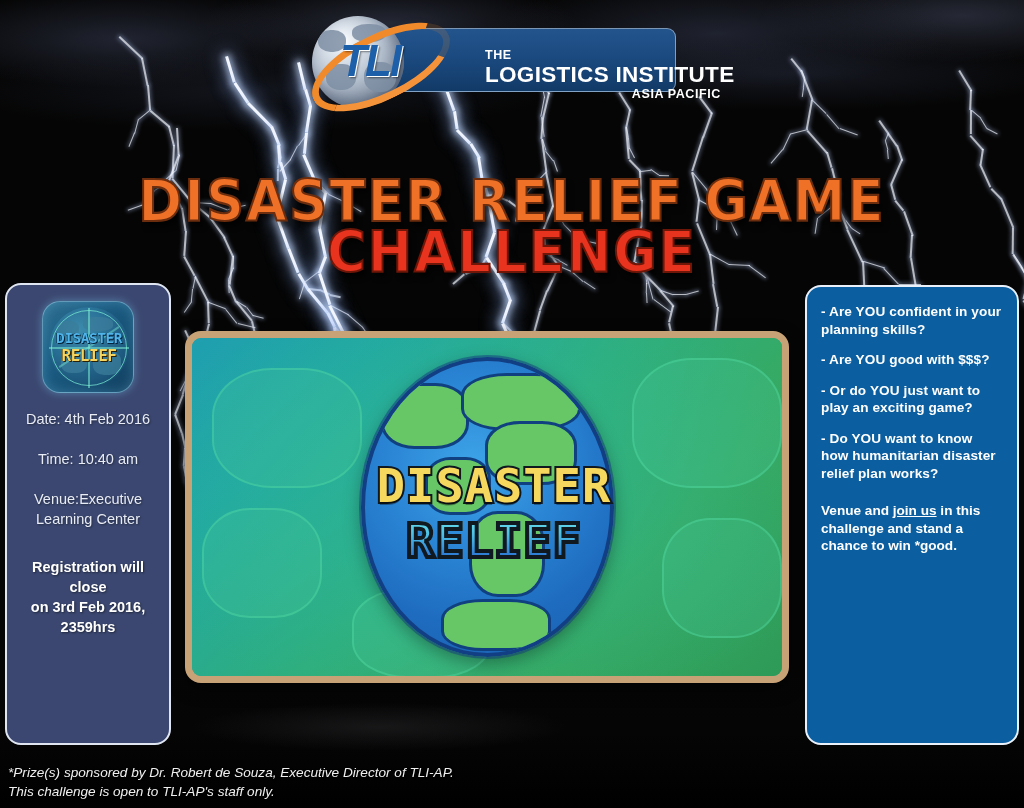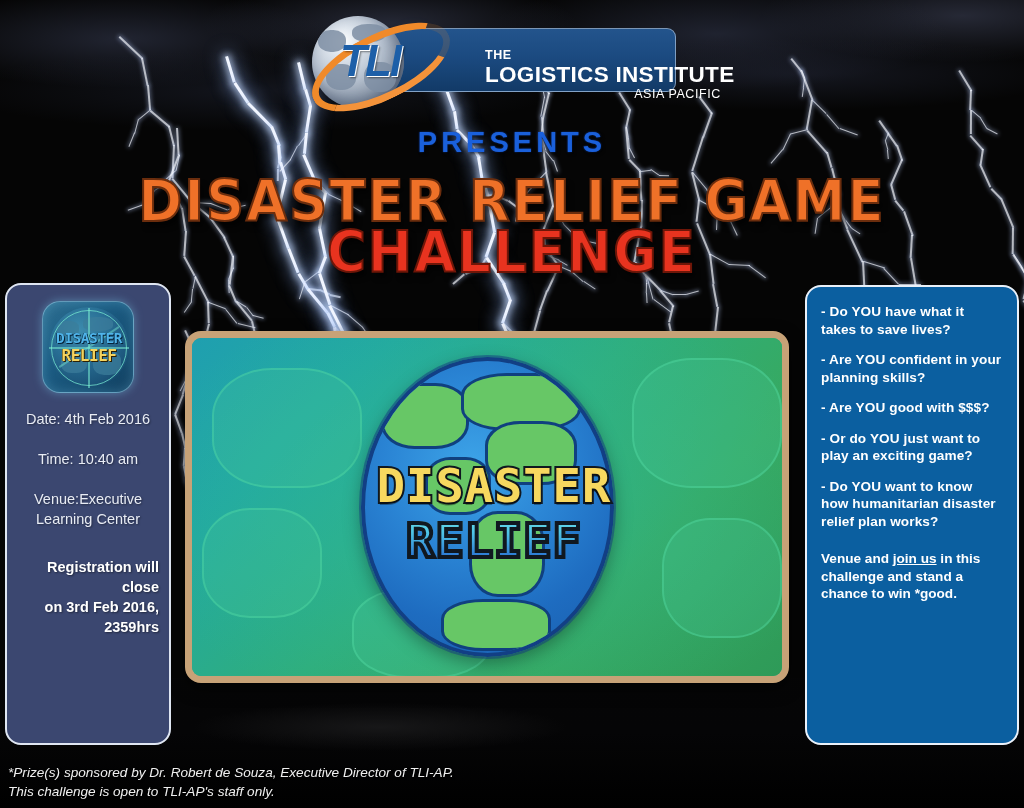--- a/index.html
+++ b/index.html
@@ -95,21 +95,21 @@
   .logo-tli {
     position:absolute; left:28px; top:20px;
     font-size:44px; font-weight:bold; font-style:italic;
     color:#1d5fa8; letter-spacing:-2px;
     font-family:"Liberation Sans", sans-serif;
     text-shadow:1px 1px 0 #fff, 2px 2px 2px rgba(0,0,0,.45);
   }
   .logo-text { position:absolute; left:120px; top:20px; width:240px; color:#ffffff; text-align:left; }
   .lt1 { font-size:12.5px; font-weight:bold; letter-spacing:.5px; line-height:13px; }
   .lt2 { font-size:22.5px; font-weight:bold; letter-spacing:.3px; line-height:25px; white-space:nowrap; }
-  .lt3 { font-size:12.5px; font-weight:normal; letter-spacing:.6px; text-align:right; padding-right:4px; line-height:14px; }
+  .lt3 { font-size:12.5px; font-weight:bold; letter-spacing:.6px; text-align:right; padding-right:4px; line-height:14px; }
 
   
   .presents {
     position:absolute; left:0; top:126px; width:1024px; text-align:center;
     font-size:29px; font-weight:bold; letter-spacing:4px;
     color:#1a60db;
     text-shadow:2px 2px 3px rgba(0,0,0,.55), 0 0 2px rgba(20,70,180,.9);
     font-family:"Liberation Sans", sans-serif;
   }
   .title-1, .title-2 {
@@ -166,21 +166,21 @@
     font-family:"DejaVu Sans Mono", monospace; font-weight:bold; font-size:16px;
     color:#f4d35e; letter-spacing:-.5px;
     text-shadow:1px 1px 0 #2d2105, -0.5px -0.5px 0 #2d2105;
   }
   .lp-line {
     color:#e8ecf4; font-size:14.5px; line-height:20px; margin-bottom:20px;
     text-shadow:1px 1px 2px rgba(0,0,0,.4);
   }
   .lp-note {
     color:#ffffff; font-size:14.5px; font-weight:bold; line-height:20px;
-    margin-top:28px; text-shadow:1px 1px 2px rgba(0,0,0,.45);text-align:right;
+    margin-top:28px; text-shadow:1px 1px 2px rgba(0,0,0,.45);
   }
 
   
   .game-frame {
     position:absolute; left:185px; top:331px; width:604px; height:352px;
     border:7px solid #c7a277;
     border-radius:16px;
     overflow:hidden;
     box-shadow:0 6px 16px rgba(0,0,0,.55);
     background:#2aa08a;
@@ -601,21 +601,20 @@
     <div class="logo-globe">
       <div class="g-land" style="left:6px;  top:14px; width:28px; height:22px;"></div>
       <div class="g-land" style="left:40px; top:8px;  width:34px; height:18px;"></div>
       <div class="g-land" style="left:14px; top:48px; width:30px; height:26px;"></div>
       <div class="g-land" style="left:52px; top:46px; width:32px; height:30px;"></div>
     </div>
     <div class="logo-ring"></div>
     <div class="logo-tli">TLI</div>
   </div>
 
-  <div class="presents">PRESENTS</div>
   <div class="title-1">DISASTER RELIEF GAME</div>
   <div class="title-2">CHALLENGE</div>
 
   <div class="left-panel">
     <div class="app-icon">
       <div class="ai-globe">
         <div class="ai-land" style="left:8px;  top:14px; width:22px; height:16px;"></div>
         <div class="ai-land" style="left:34px; top:10px; width:30px; height:14px;"></div>
         <div class="ai-land" style="left:12px; top:46px; width:26px; height:20px;"></div>
         <div class="ai-land" style="left:44px; top:44px; width:28px; height:24px;"></div>
@@ -655,21 +654,20 @@
       <div class="cont" style="left:60px;  top:96px;  width:66px;  height:58px;"></div>
       <div class="cont" style="left:104px; top:150px; width:76px;  height:86px;"></div>
       <div class="cont" style="left:76px;  top:238px; width:110px; height:52px;"></div>
     </div>
     <div class="game-t1">DISASTER</div>
     <div class="game-t2"><span class="inner">RELIEF</span></div>
   </div>
 
   <div class="right-panel">
     <div id="questions">
-        <div class="rp-q">- Do YOU have what it takes to save lives?</div>
         <div class="rp-q">- Are YOU confident in your planning skills?</div>
         <div class="rp-q">- Are YOU good with $$$?</div>
         <div class="rp-q">- Or do YOU just want to play an exciting game?</div>
         <div class="rp-q">- Do YOU want to know how humanitarian disaster relief plan works?</div>
       </div>
     <div class="rp-cta">
       <span>Venue and </span><u>join us</u><span> in this challenge and stand a chance to </span><b>win</b><span> *good.</span>
     </div>
   </div>
 

